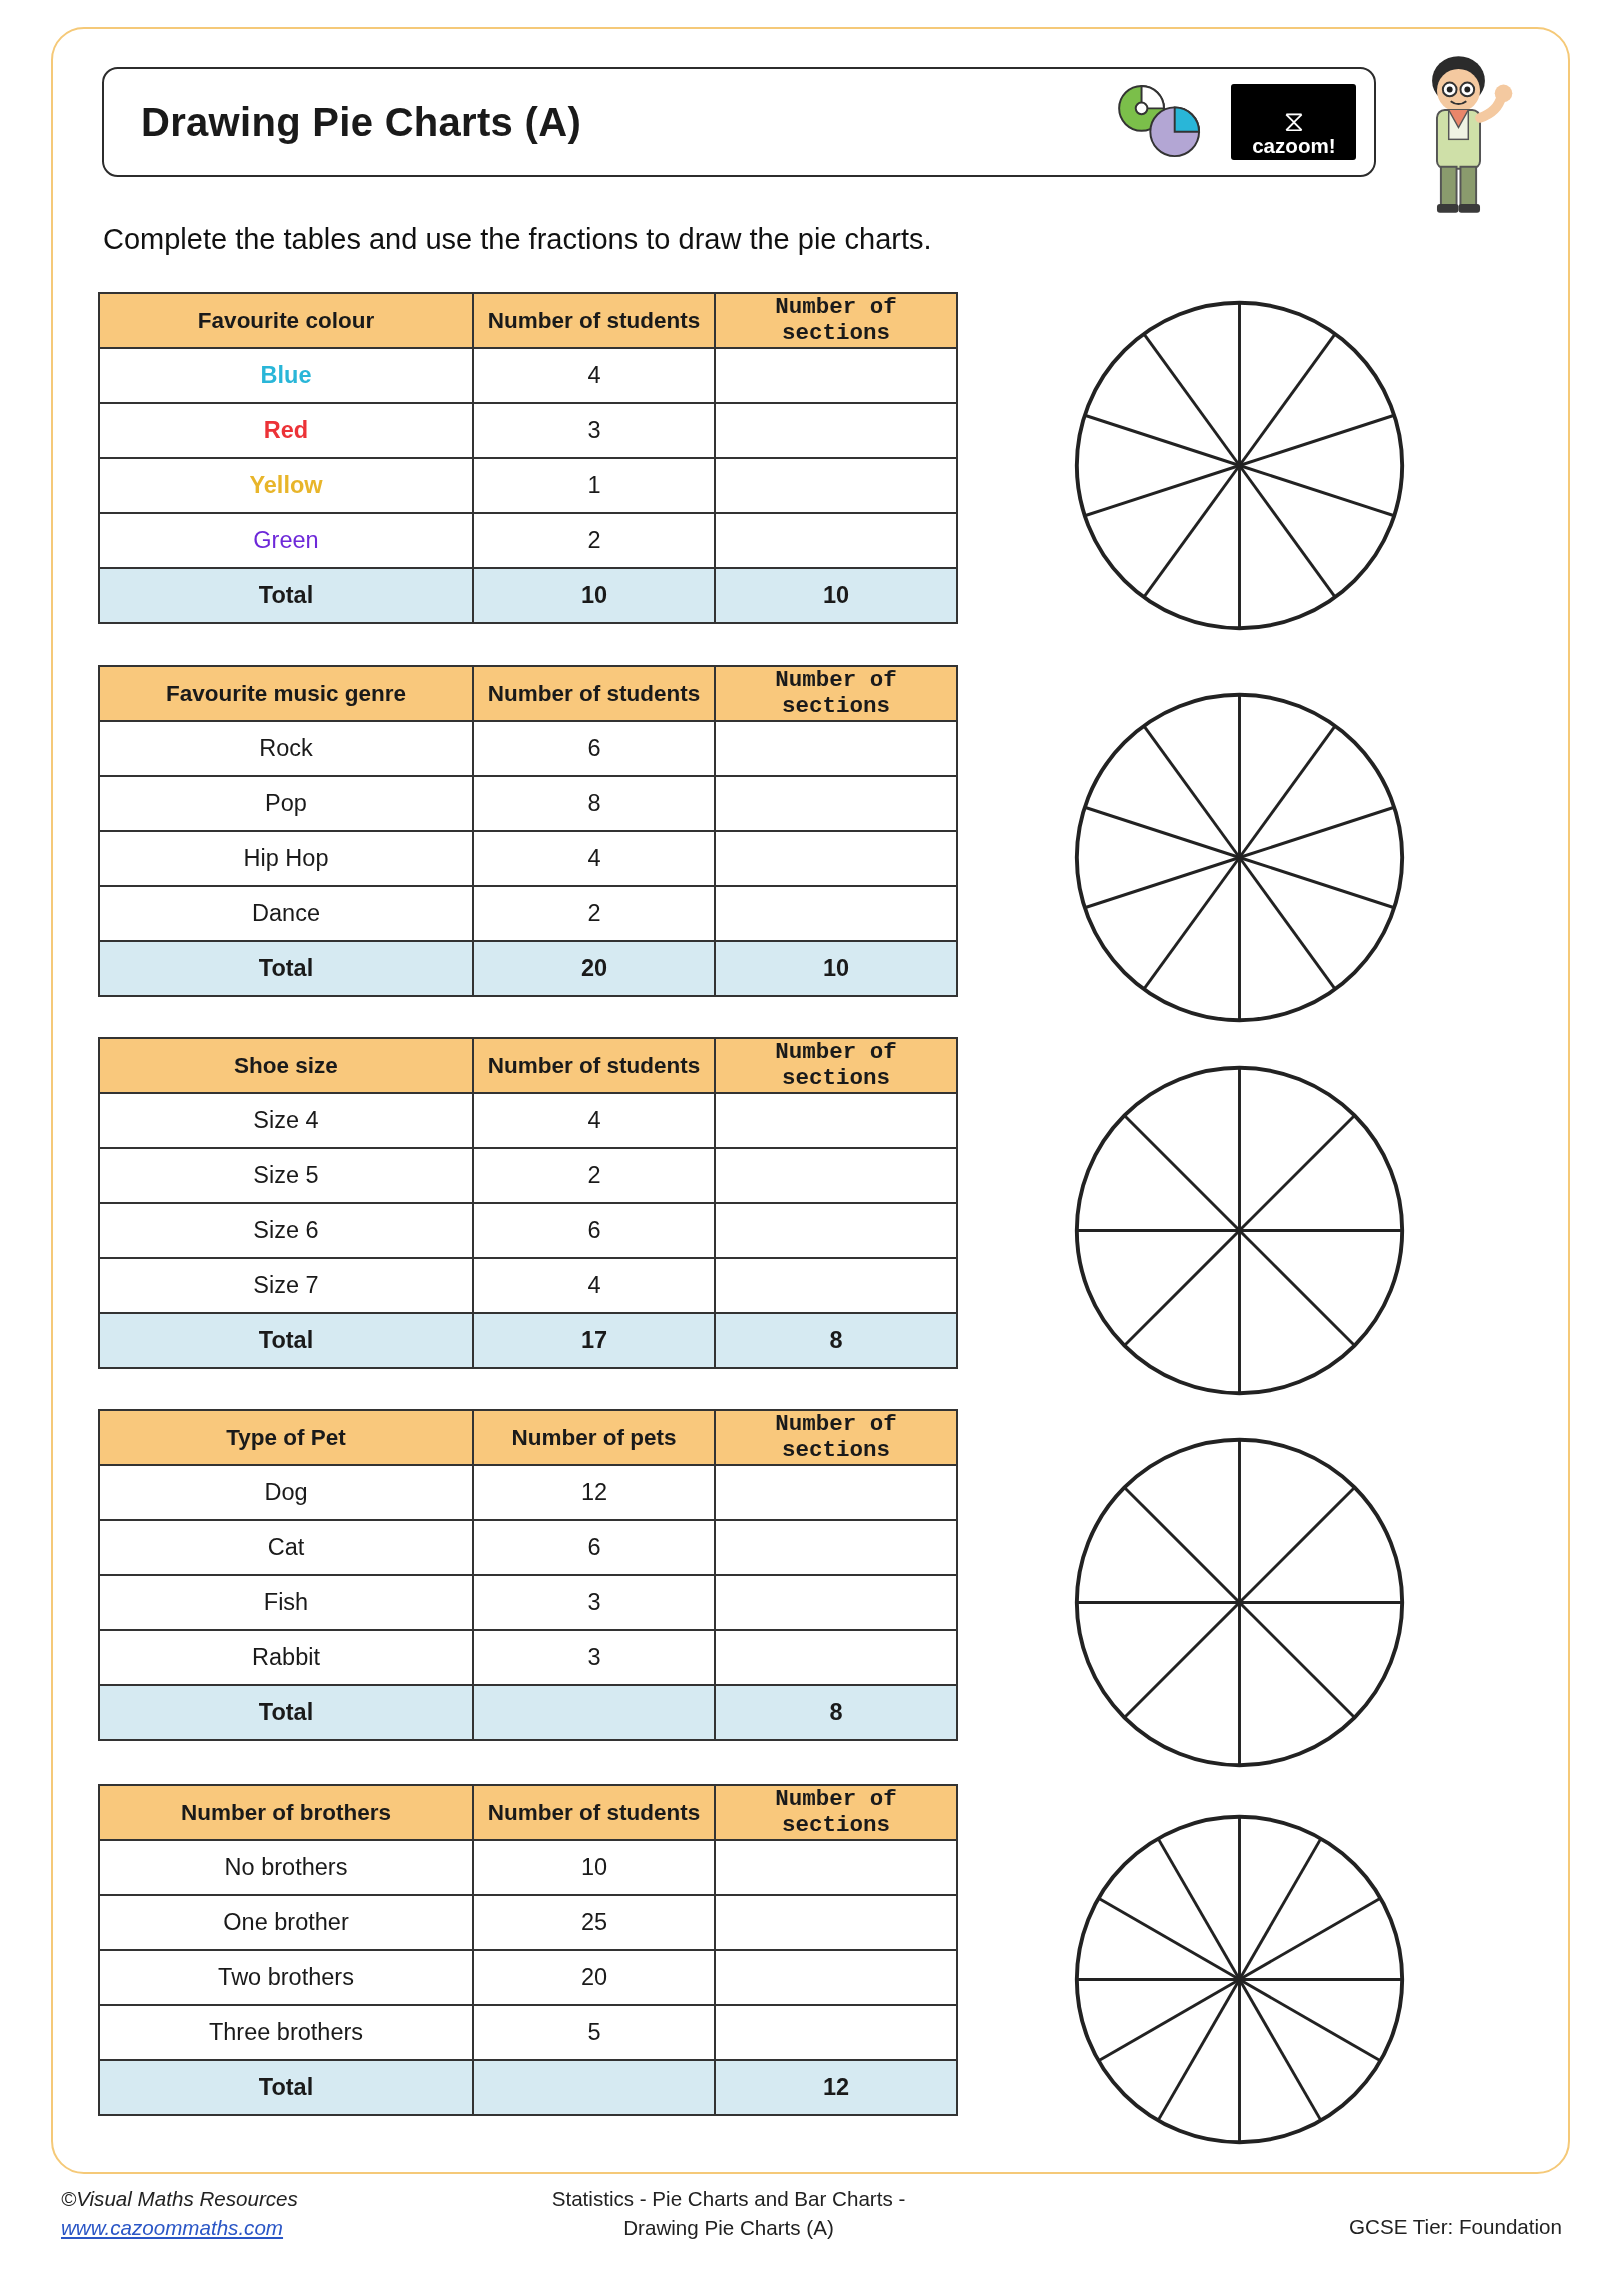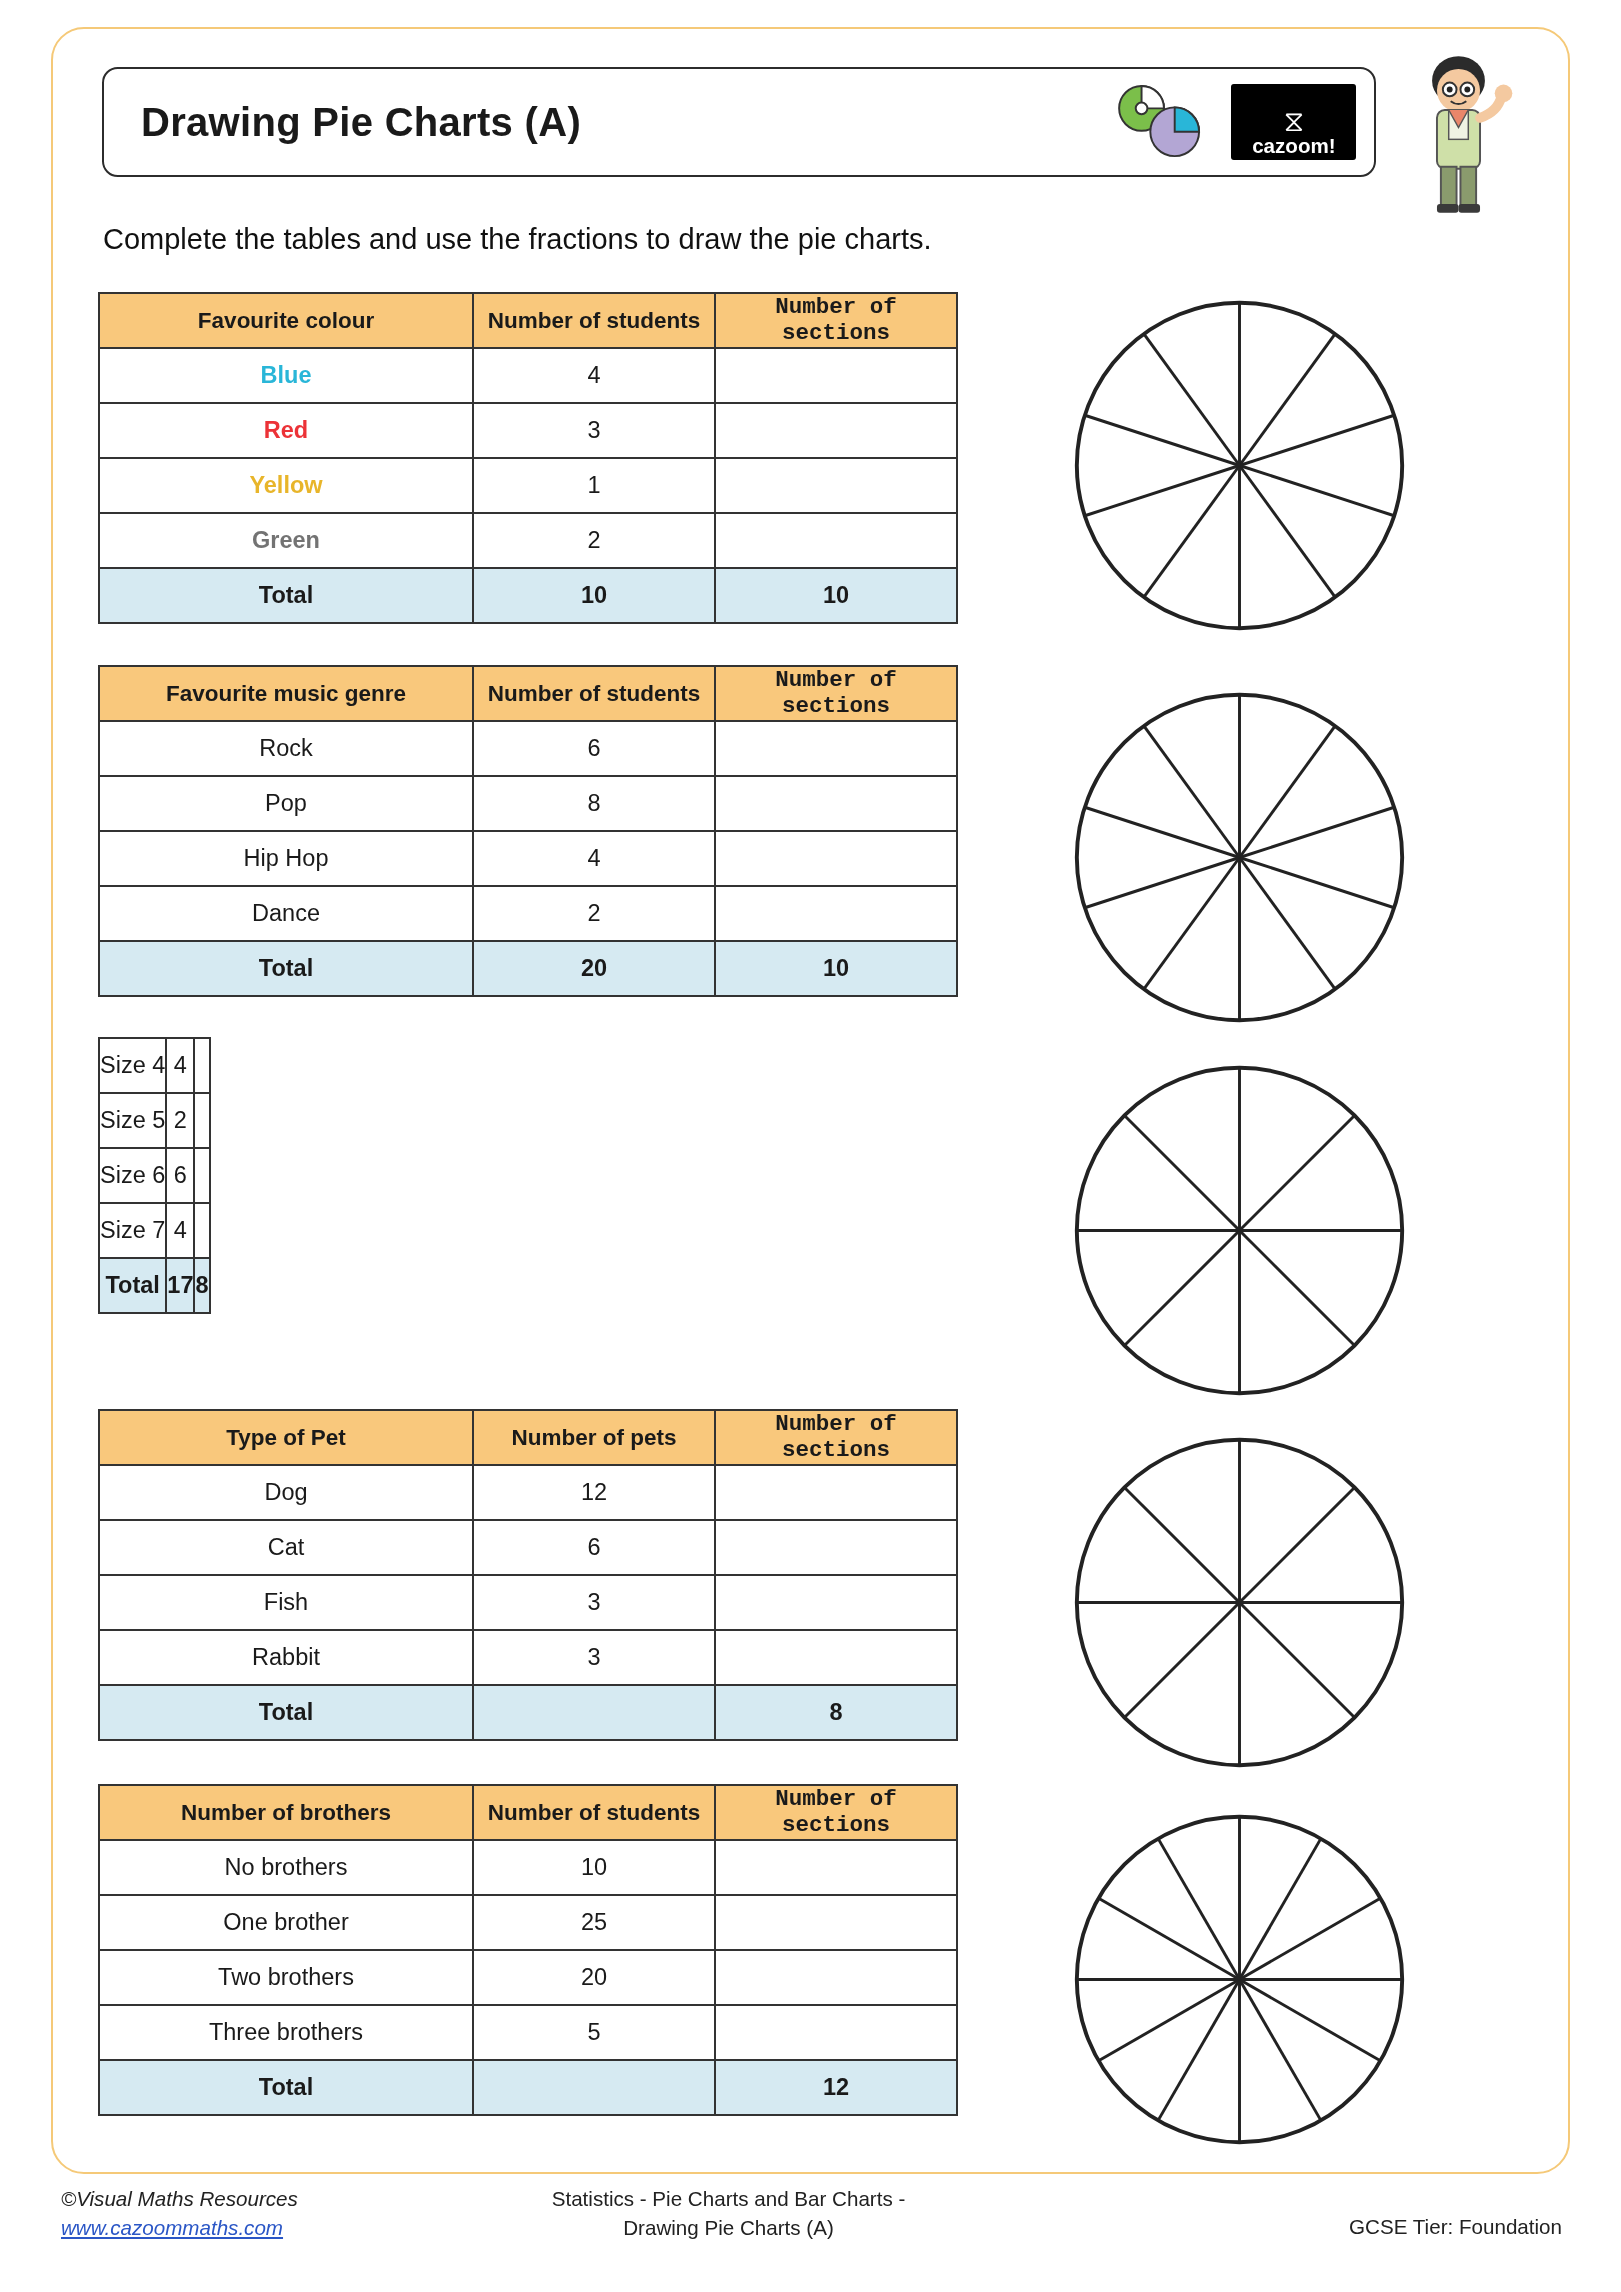--- a/index.html
+++ b/index.html
@@ -91,21 +91,21 @@
     position:absolute;left:0;top:2184px;width:1621px;
     font-size:20.6px;color:#222;
   }
   .footer .left{position:absolute;left:61px;top:0;line-height:29px;font-style:italic;}
   .footer .left a{color:#2a56c6;text-decoration:underline;}
   .footer .center{position:absolute;left:0;top:0;width:1457px;text-align:center;line-height:29px;}
   .footer .right{position:absolute;right:59px;top:31px;}
   .c-blue{color:#29b6d8;font-weight:bold;}
   .c-red{color:#ec3237;font-weight:bold;}
   .c-yellow{color:#e8b52a;font-weight:bold;}
-  .c-green{color:#737373;font-weight:bold;}
+  .c-green{color:#6d28d9;font-weight:normal;}
 </style>
 </head>
 <body>
 
 <div class="sheet"></div>
 
 <div class="title-bar">
   <div class="title-text">Drawing Pie Charts (A)</div>
   <div class="logo-wrap">
     <svg width="118" height="78" viewBox="0 0 120 80">
@@ -214,20 +214,25 @@
       <td>20</td>
       <td>10</td>
     </tr>
   </tbody>
     </table>
 </div>
 
 <div class="block" style="left:98px;top:1037px;">
   <table class="grid">
     <tbody>
+        <tr>
+      <th class="colhead rowlabel">Shoe size</th>
+      <th class="colhead colnum">Number of students</th>
+      <th class="colhead colsec">Number of sections</th>
+    </tr>
     <tr>
       <td>Size 4</td>
       <td>4</td>
       <td></td>
     </tr>
     <tr>
       <td>Size 5</td>
       <td>2</td>
       <td></td>
     </tr>

